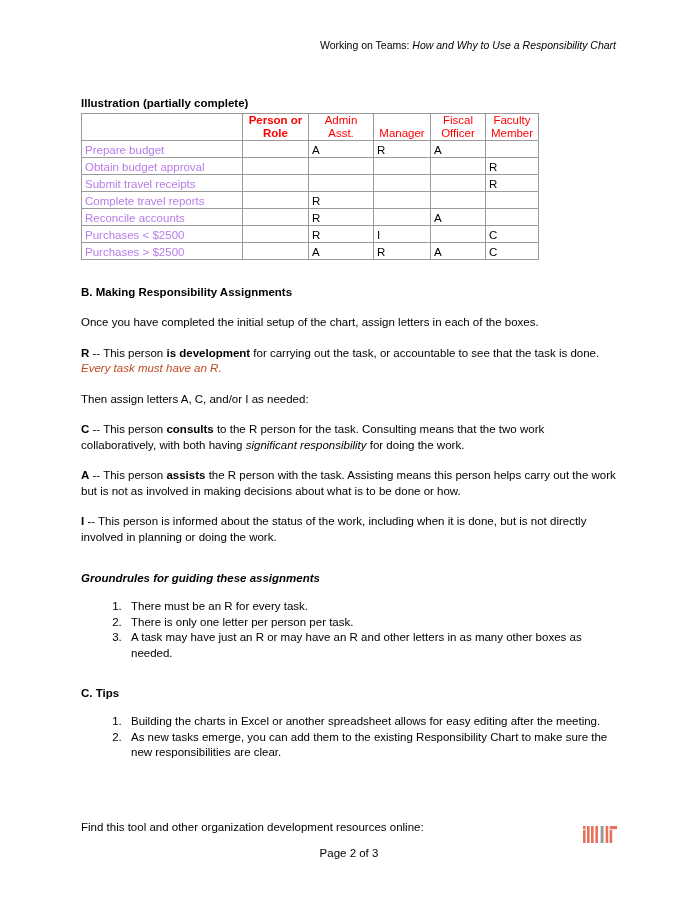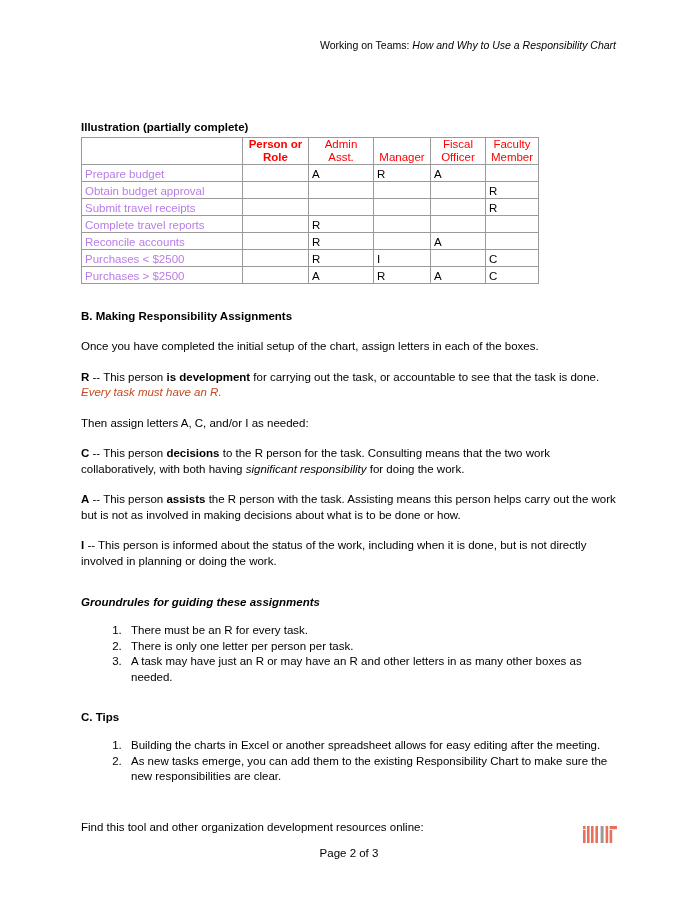--- a/index.html
+++ b/index.html
@@ -33,21 +33,21 @@
     text-align: right;
     font-size: 10.5px;
     line-height: 14px;
     white-space: nowrap;
   }
   .doc-header .ital { font-style: italic; }
 
   
   .content {
     position: absolute;
-    top: 120px;
+    top: 96px;
     left: 81px;
     width: 536px;
   }
 
   .illus-title {
     font-size: 11.5px;
     font-weight: bold;
     line-height: 14px;
     margin: 0 0 3px 0;
   }
@@ -284,21 +284,21 @@
     </table>
 
     <div class="sec-head">B.  Making Responsibility Assignments</div>
 
     <p class="para">Once you have completed the initial setup of the chart, assign letters in each of the boxes.</p>
 
     <p class="para"><span class="b">R</span><span> -- </span><span>This person </span><span class="b">is development</span><span> for carrying out the task, or accountable to see that the task is done.</span>&nbsp; <span class="hl-orange">Every task must have an R.</span></p>
 
     <p class="para">Then assign letters A, C, and/or I as needed:</p>
 
-    <p class="para"><span class="b">C</span><span> -- </span><span>This person </span><span class="b">decisions</span><span> to the R person for the task. Consulting means that the two work collaboratively, with both having </span><span class="i">significant responsibility</span><span> for doing the work.</span></p>
+    <p class="para"><span class="b">C</span><span> -- </span><span>This person </span><span class="b">consults</span><span> to the R person for the task. Consulting means that the two work collaboratively, with both having </span><span class="i">significant responsibility</span><span> for doing the work.</span></p>
 
     <p class="para"><span class="b">A</span><span>  -- </span><span>This person </span><span class="b">assists</span><span> the R person with the task. Assisting means this person helps carry out the work but is not as involved in making decisions about what is to be done or how.</span></p>
 
     <p class="para"><span class="b">I</span><span> -- </span><span>This person is informed about the status of the work, including when it is done, but is not directly involved in planning or doing the work.</span></p>
 
     <div class="sub-head">Groundrules for guiding these assignments</div>
 
     <ol class="rules">
       <li>There must be an R for every task.</li>
       <li>There is only one letter per person per task.</li>

